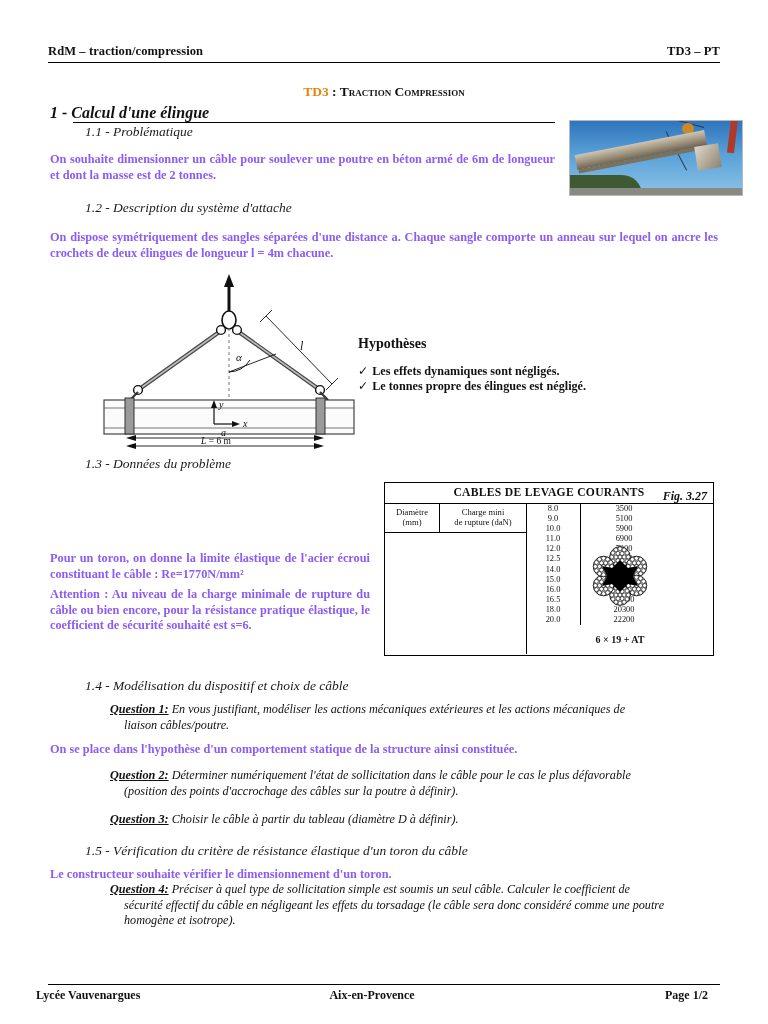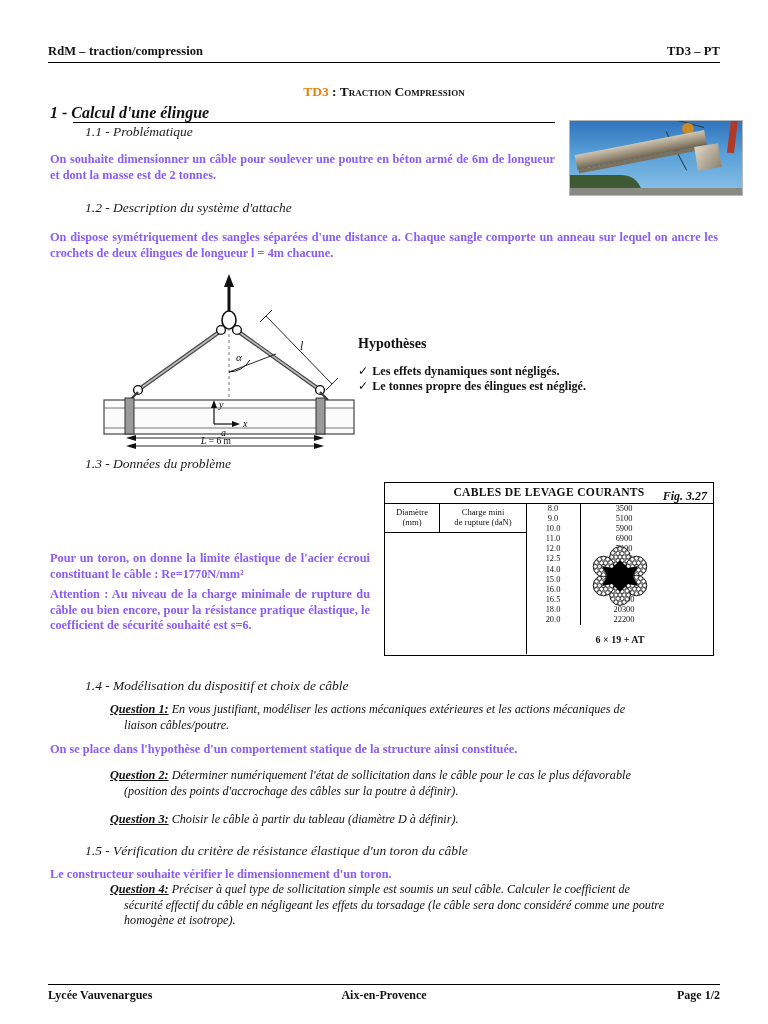--- a/index.html
+++ b/index.html
@@ -286,21 +286,21 @@
   
   .footer-rule {
     position: absolute;
     left: 48px; top: 984px;
     width: 672px;
     height: 0;
     border-top: 1.6px solid #000;
   }
   .footer {
     position: absolute;
-    left: 48px; top: 988px;
+    left: 36px; top: 988px;
     width: 672px;
     display: flex;
     justify-content: space-between;
     font-weight: bold;
     font-size: 12px;
   }
   .footer .center { position: absolute; left: 50%; transform: translateX(-50%); }
 </style>
 </head>
 <body>

